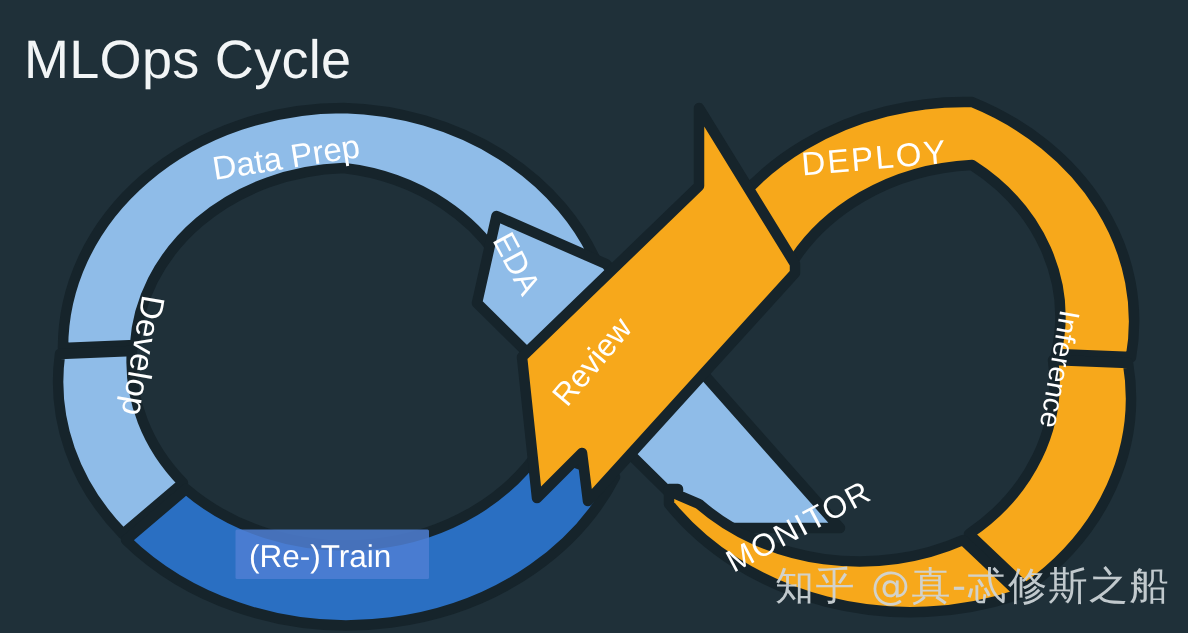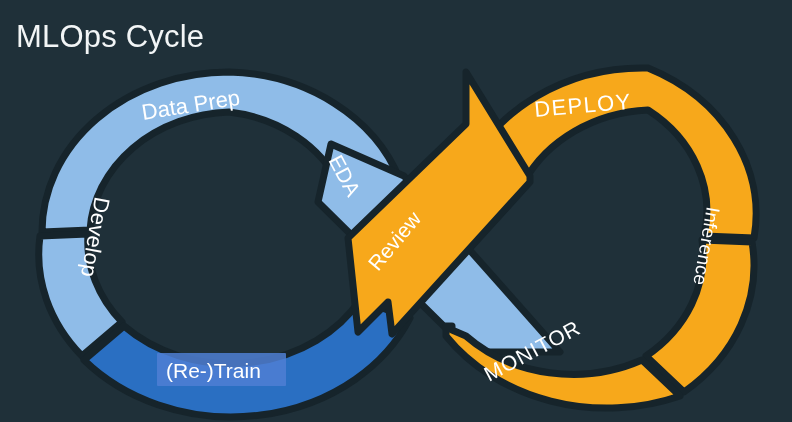--- a/index.html
+++ b/index.html
@@ -13,21 +13,21 @@
     height: 422px;
     background: #1f3039;
     overflow: hidden;
     font-family: "Liberation Sans", sans-serif;
   }
   #title {
     position: absolute;
     left: 16px;
     top: 19px;
     color: #f2f5f6;
-    font-size: 31px;
+    font-size: 36px;
     font-weight: 400;
     letter-spacing: 0.2px;
     white-space: nowrap;
   }
   svg#diagram {
     position: absolute;
     left: 0;
     top: 0;
     width: 792px;
     height: 422px;
@@ -157,14 +157,17 @@
       <text class="seg-label lbl-deploy" x="535" y="117" transform="rotate(-5 535 117)">DEPLOY</text>
 
       <text class="seg-label lbl-inference" x="707" y="206" transform="rotate(100 707 206)">Inference</text>
 
       <text class="seg-label lbl-monitor" x="489" y="382" transform="rotate(-28 489 382)">MONITOR</text>
 
       <text class="seg-label lbl-review" x="378" y="272" transform="rotate(-50 378 272)">Review</text>
     </g>
   </svg>
 
+  <div id="watermark">
+    <span id="wm-logo">知乎</span><span>@真-忒修斯之船</span>
+  </div>
 
 </div>
 
 </body></html>

